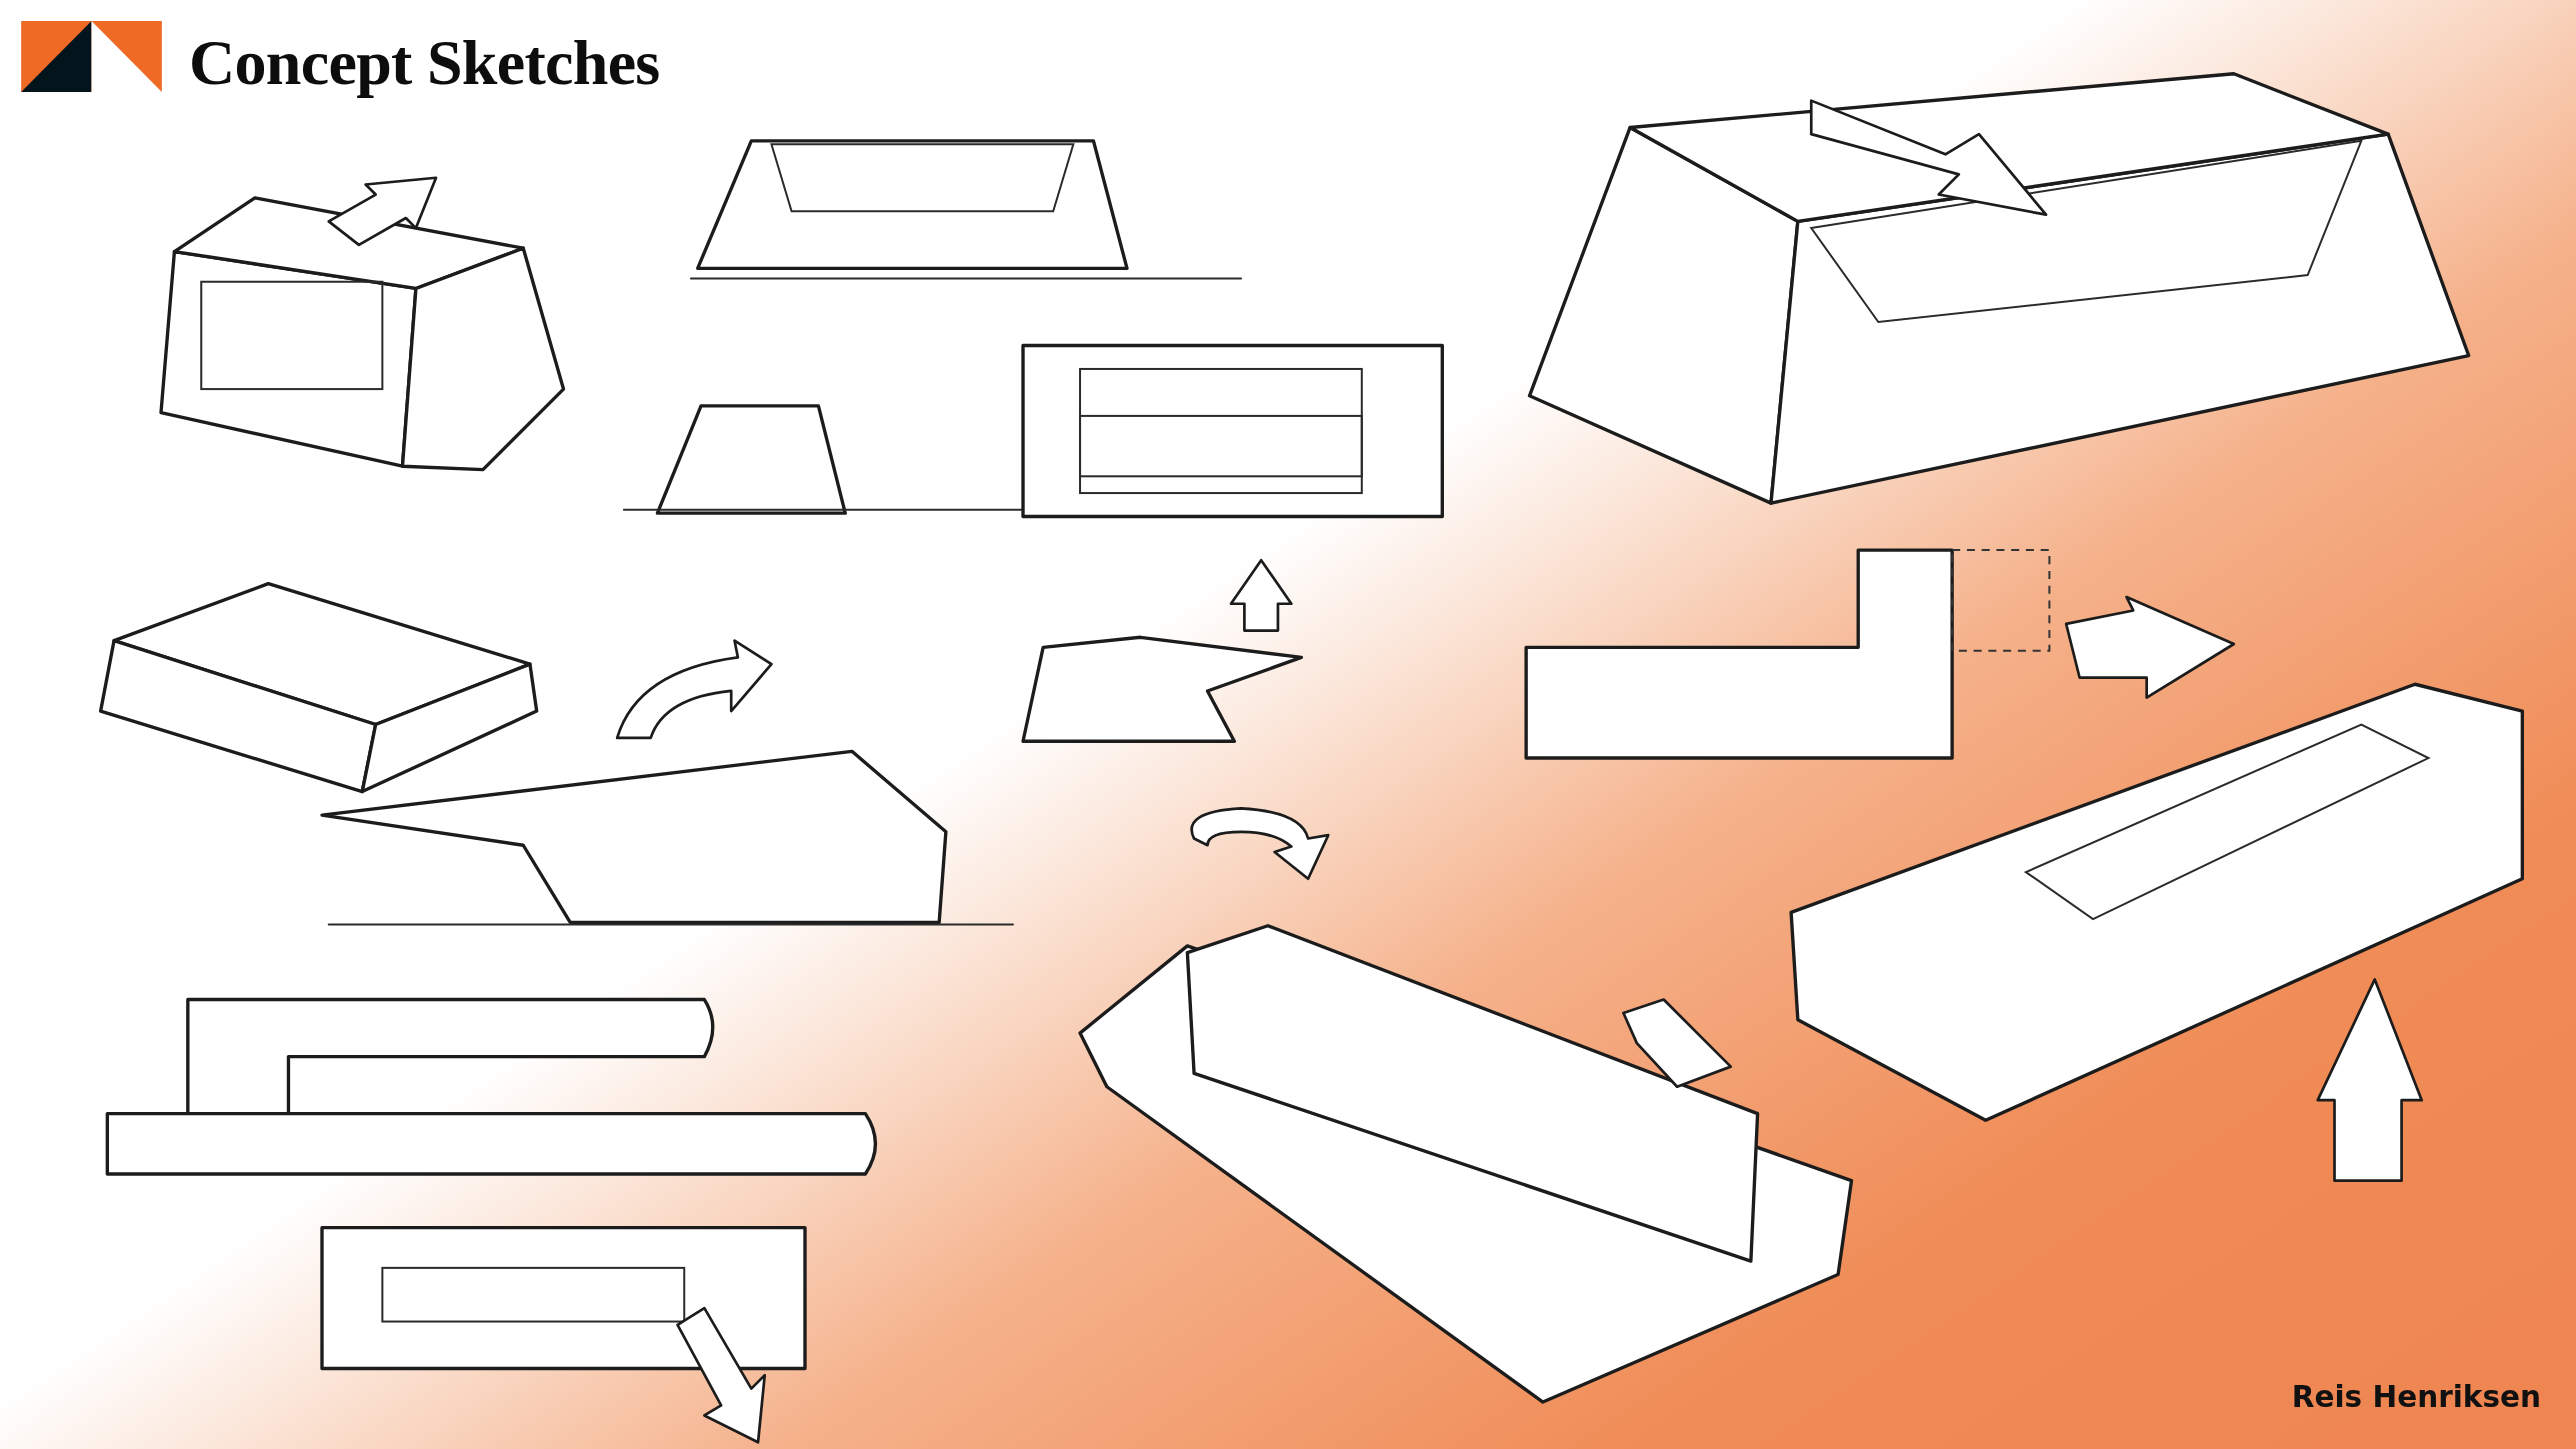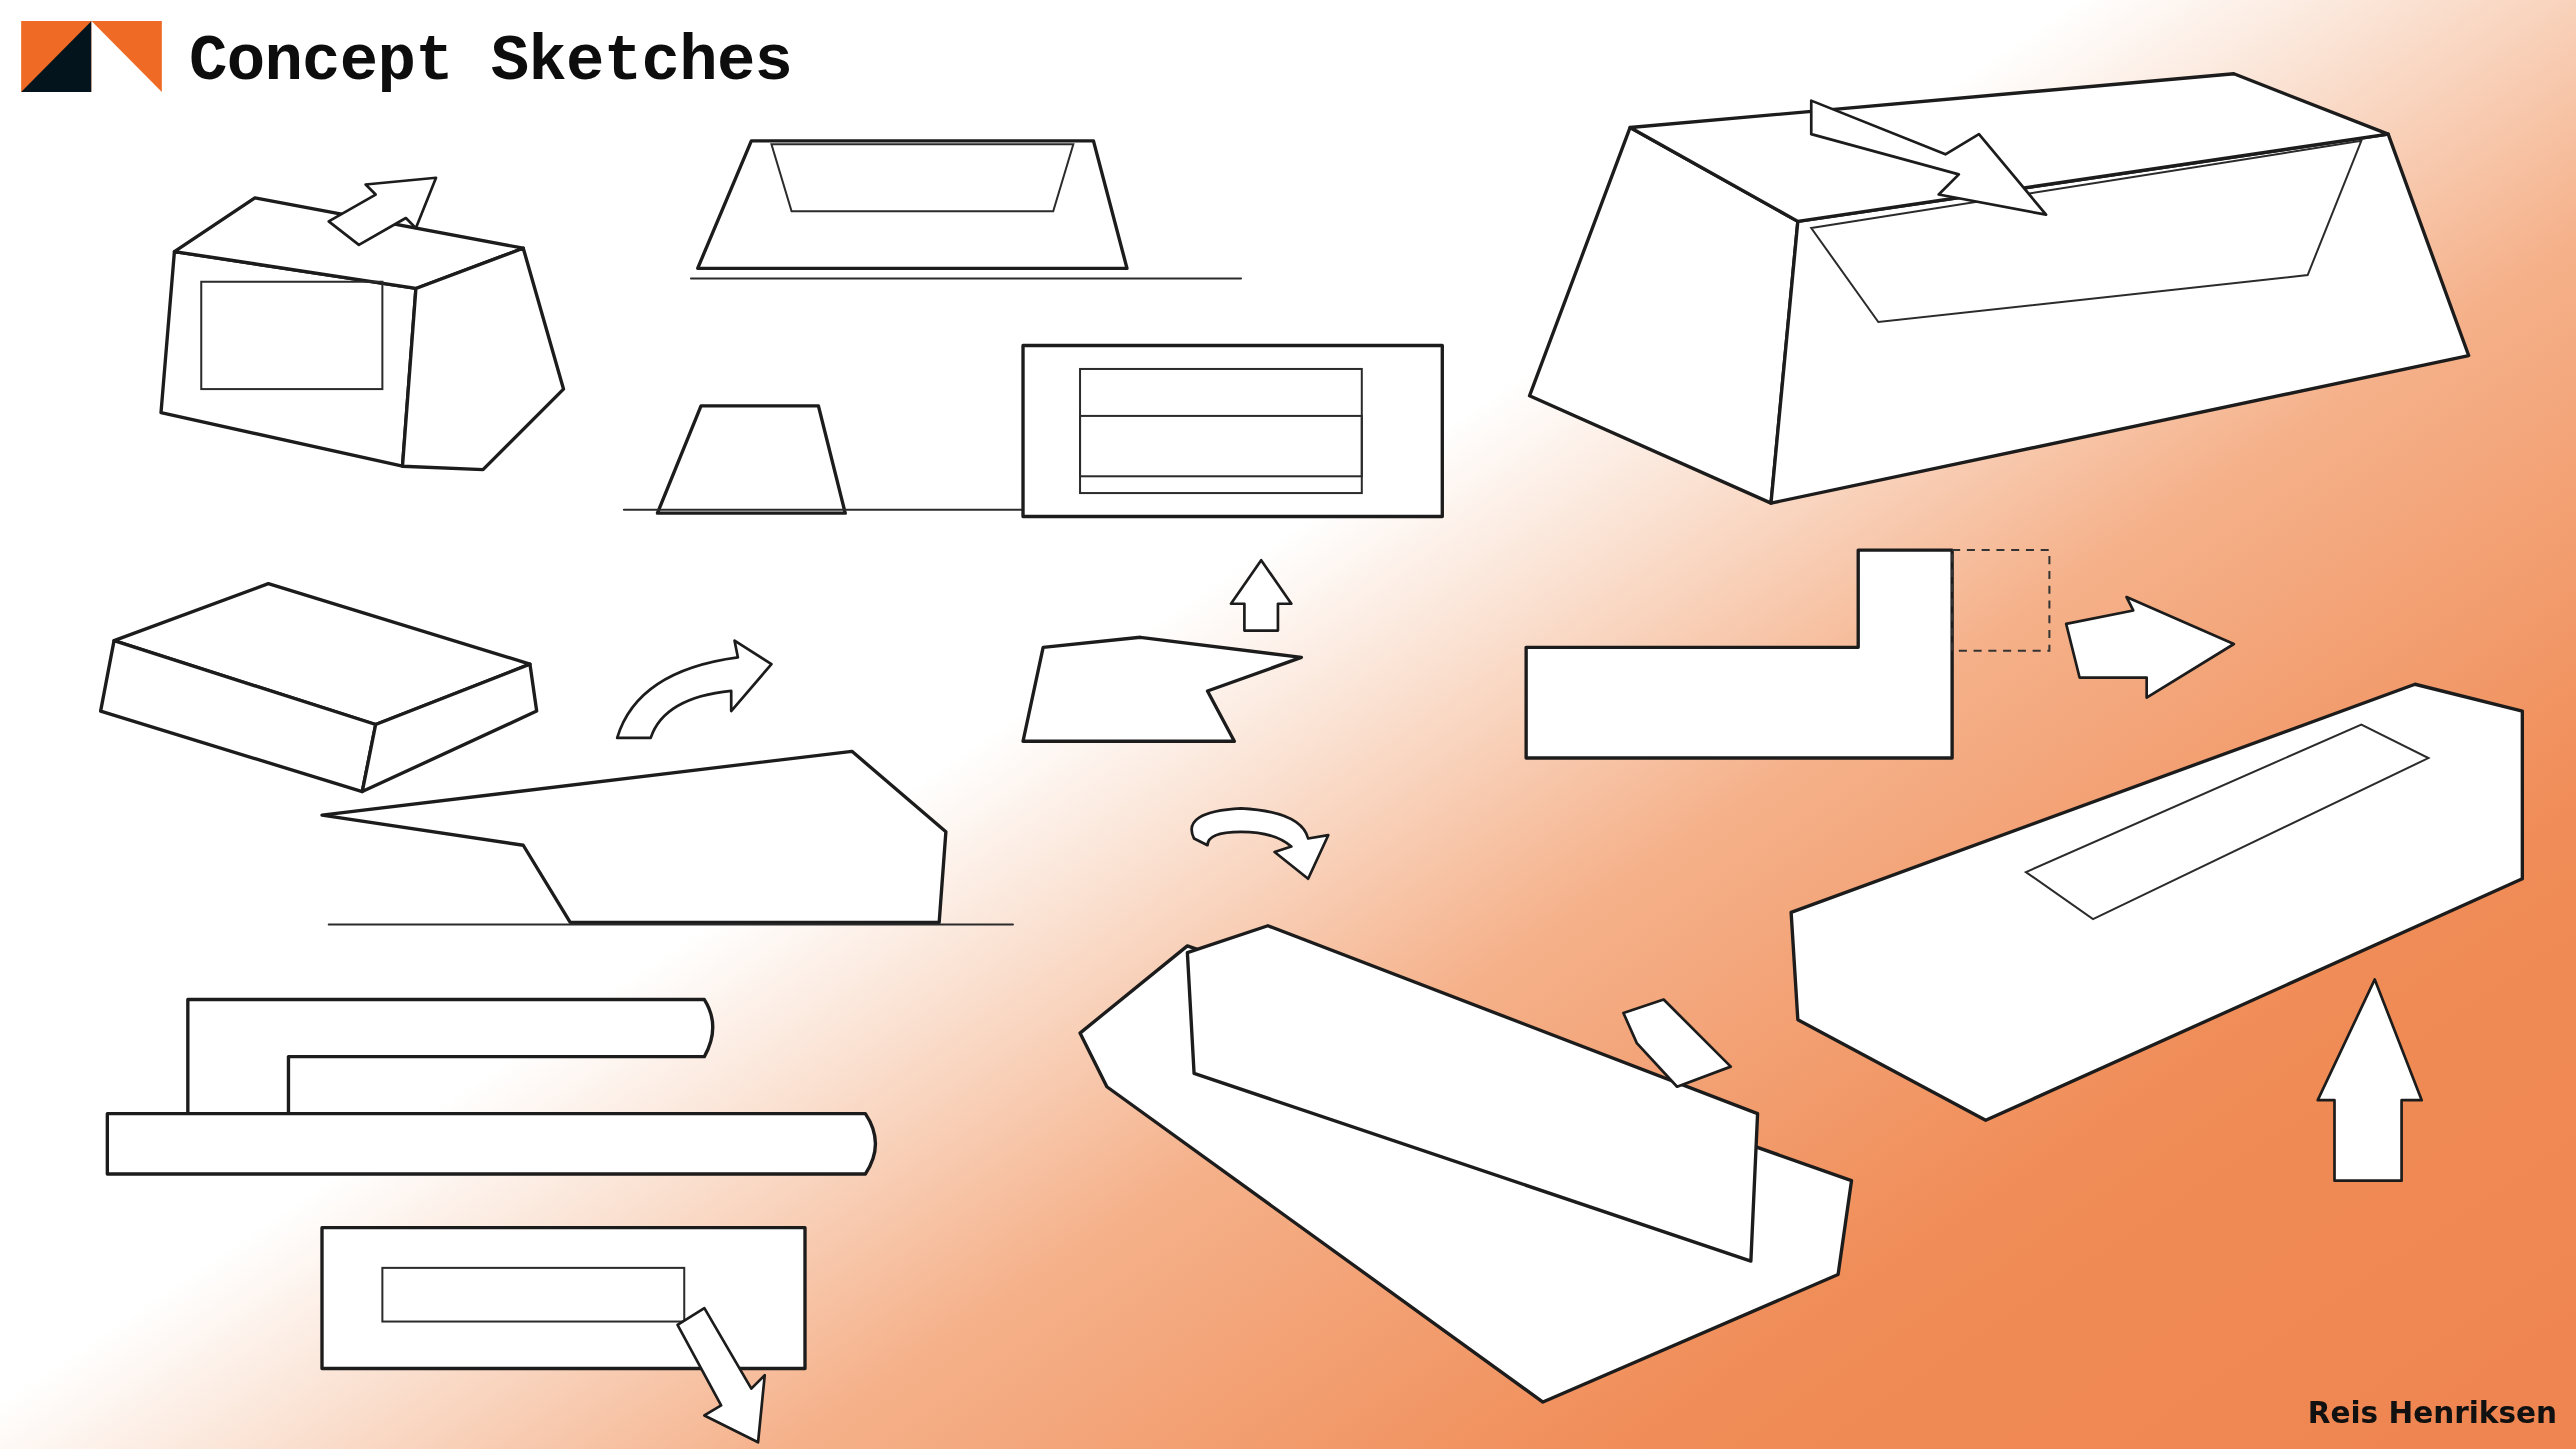--- a/index.html
+++ b/index.html
@@ -4,25 +4,25 @@
 <style>
   html, body { margin:0; padding:0; }
   body {
     width:2576px; height:1449px; overflow:hidden; position:relative;
     background: linear-gradient(146deg, #ffffff 0%, #ffffff 44%, #fbe6d9 50%, #f5b18a 62%, #f08c57 80%, #ef8550 100%);
     font-family: "Liberation Sans", sans-serif;
   }
   .logo { position:absolute; left:21px; top:21px; width:141px; height:71px; }
   .title {
     position:absolute; left:189px; top:19px; margin:0;
-    font-family: Liberation Mono, monospace; font-weight:bold;
+    font-family: Liberation Serif, serif; font-weight:bold;
     font-size:64px; color:#0d0d0d; letter-spacing:-0.7px; line-height:87px;
   }
   .author {
-    position:absolute; right:19px; bottom:19px; margin:0;
+    position:absolute; right:19px; bottom:19px; margin:16px;
     font-family: "DejaVu Sans", sans-serif; font-weight:bold;
     font-size:29.5px; color:#111;
   }
   svg.sketches { position:absolute; left:0; top:0; width:2576px; height:1449px; }
   .sk { fill:#ffffff; stroke:#1c1c1c; stroke-width:5; stroke-linejoin:round; stroke-linecap:round; }
   .sk2 { fill:none; stroke:#2b2b2b; stroke-width:3; stroke-linecap:round; }
   .arrow { fill:#ffffff; stroke:#1c1c1c; stroke-width:4; stroke-linejoin:round; }
   .dash { fill:none; stroke:#333; stroke-width:3; stroke-dasharray:12 10; }
 </style>
 </head>

